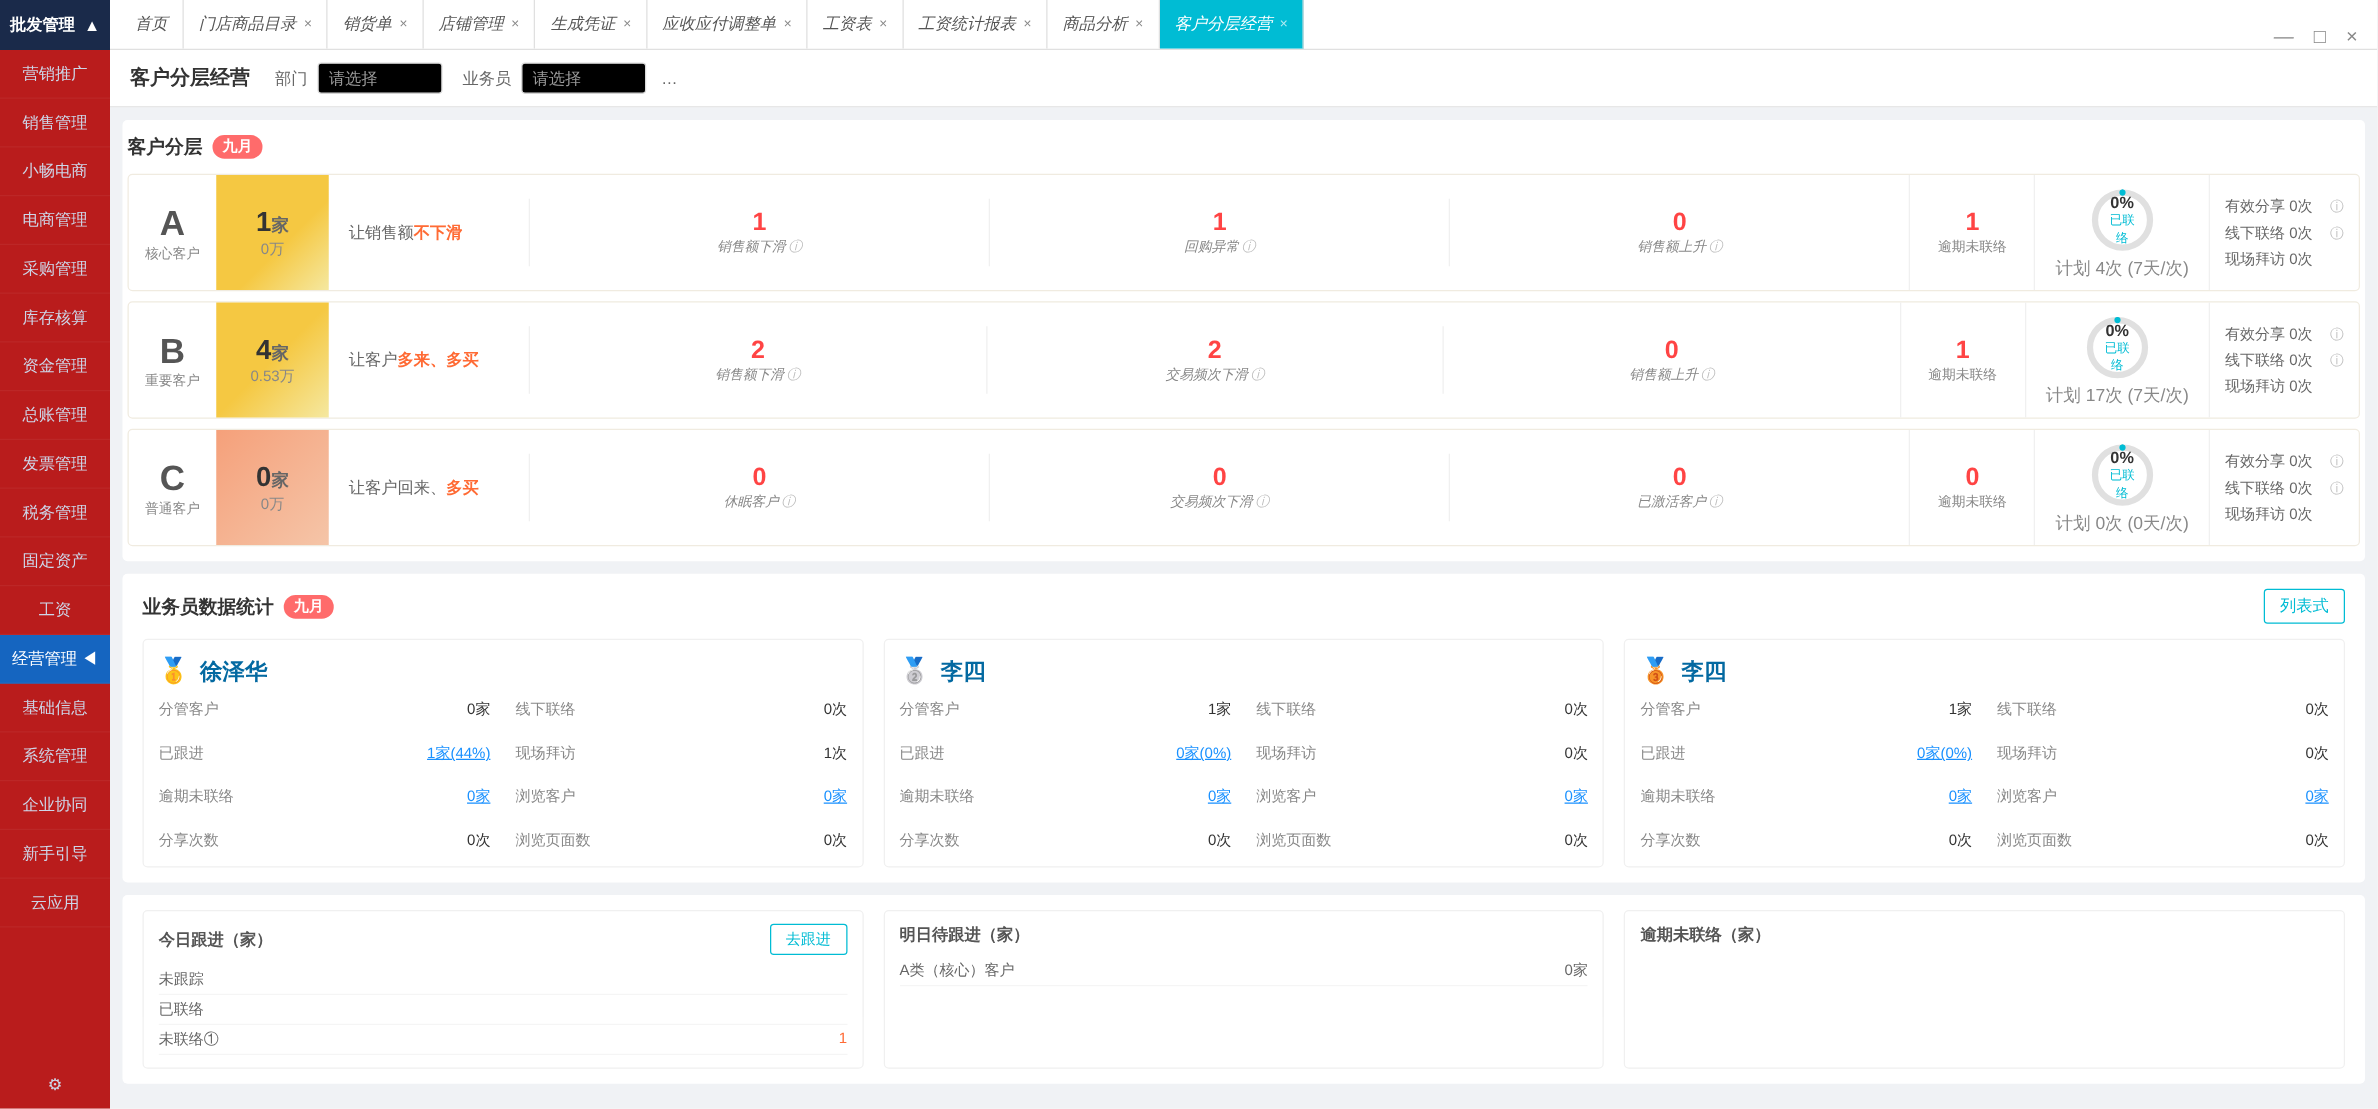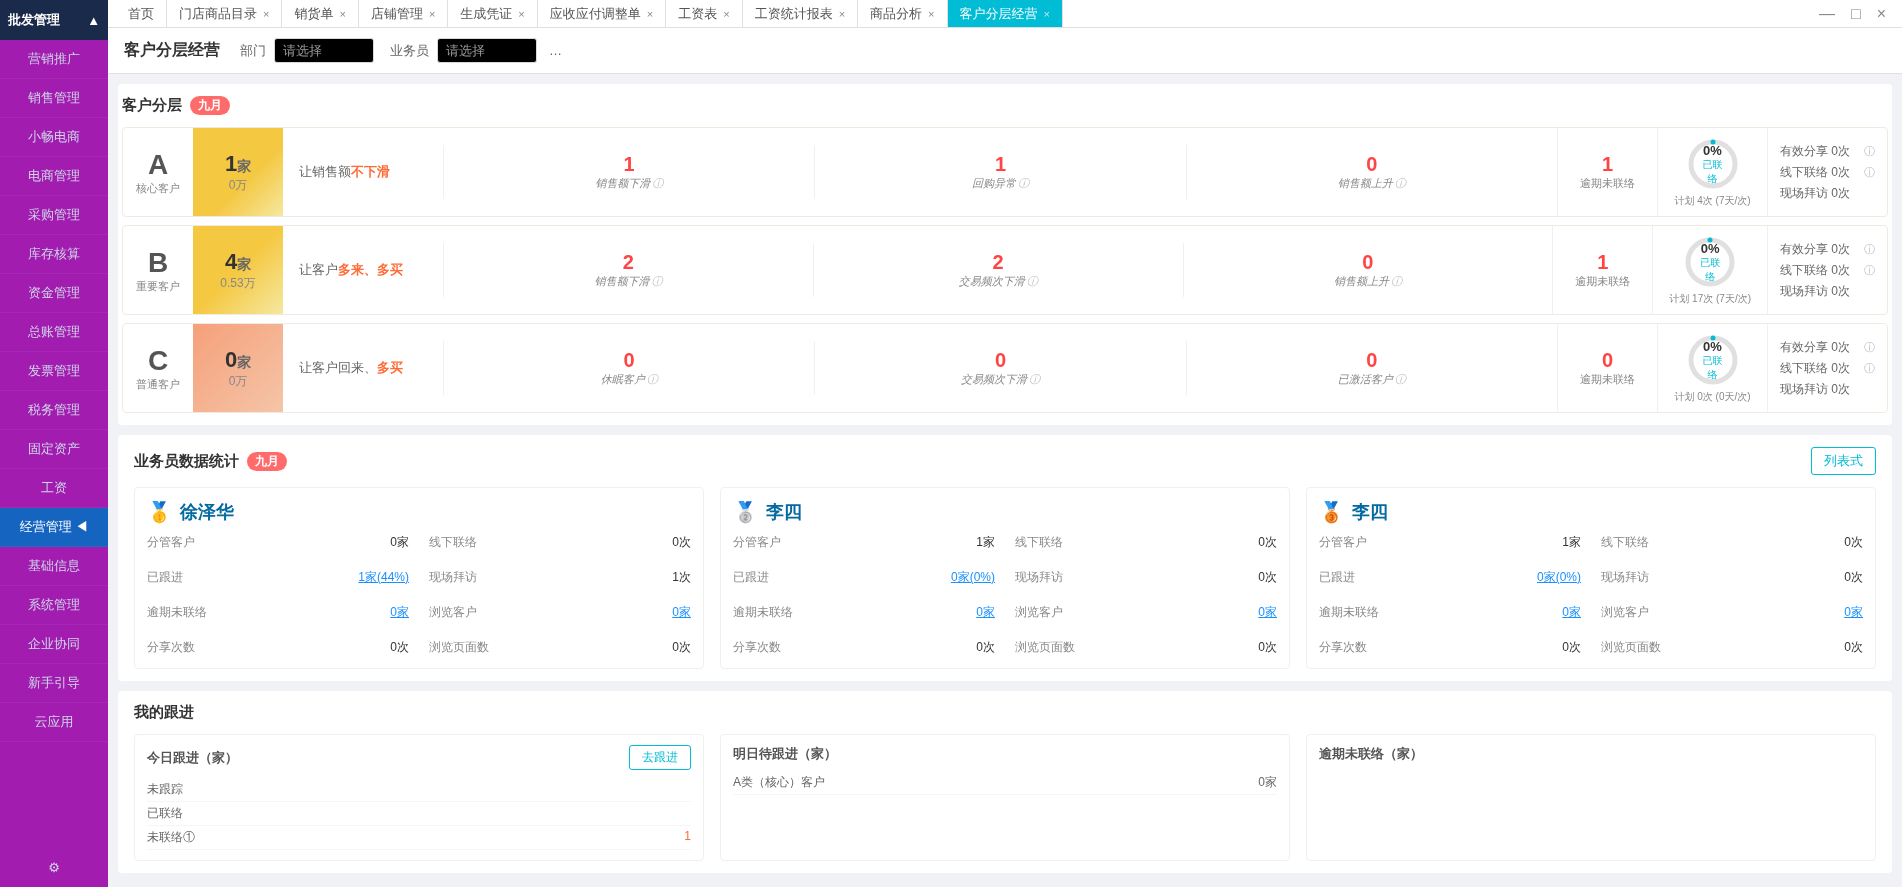--- a/index.html
+++ b/index.html
@@ -1,21 +1,21 @@
 <!DOCTYPE html>
 <html><head>
   <meta charset="utf-8">
   <style>
     * { box-sizing: border-box; margin: 0; padding: 0; }
     body { font-family: "Microsoft YaHei", Arial, sans-serif; font-size: 13px; background: #f5f5f5; display: flex; height: 887px; overflow: hidden; }
 
     
     .sidebar {
-      width: 108px;
-      background: #a21caf;
+      width: 88px;
+      background: #b91c1c;
       color: #fff;
       display: flex;
       flex-direction: column;
       height: 100%;
       flex-shrink: 0;
     }
     .sidebar-header {
       background: #1a2a4a;
       padding: 10px 8px;
       font-size: 13px;
@@ -49,25 +49,26 @@
       display: flex;
       flex-direction: column;
       overflow: hidden;
     }
 
     
     .tab-bar {
       background: #fff;
       border-bottom: 1px solid #e0e0e0;
       display: flex;
-      align-items: center;
+      align-items: flex-end;
       padding: 0 8px;
-      height: 28px;
+      height: 40px;
       flex-shrink: 0;
       overflow-x: auto;
+      font-style: italic;
     }
     .tab {
       display: flex;
       align-items: center;
       padding: 0 12px;
       height: 40px;
       font-size: 13px;
       color: #555;
       cursor: pointer;
       border-right: 1px solid #e0e0e0;
@@ -268,21 +269,21 @@
     .circle-svg { width: 56px; height: 56px; }
     .circle-text {
       position: absolute;
       top: 50%;
       left: 50%;
       transform: translate(-50%, -50%);
       text-align: center;
     }
     .circle-pct { font-size: 13px; font-weight: bold; color: #333; }
     .circle-sublabel { font-size: 10px; color: #00bcd4; }
-    .circle-caption { font-size: 10px; color: #888; text-align: center; margin-top: 2px; }
+    .circle-caption { font-size: 14px; color: #888; text-align: center; margin-top: 2px; }
 
     .tier-right-stats {
       display: flex;
       flex-direction: column;
       justify-content: center;
       gap: 4px;
       border-left: 1px solid #f0f0f0;
       padding: 8px 12px;
       min-width: 120px;
       font-size: 12px;
@@ -803,23 +804,20 @@
             <div class="biz-stat-row">
                 <span class="biz-stat-label">浏览页面数</span>
                 <span class="biz-stat-val">0次</span>
               </div>
           </div>
         </div>
       </div>
     </div>
 
     <div class="followup-section">
-      <div class="followup-header">
-        <span class="followup-title">我的跟进</span>
-      </div>
       <div class="followup-grid">
 
         <div class="followup-col">
           <div class="followup-col-header">
             <span class="followup-col-title">今日跟进（家）</span>
             <button class="go-btn">去跟进</button>
           </div>
           <div class="followup-row">
             <span>未跟踪</span>
               <span></span>

